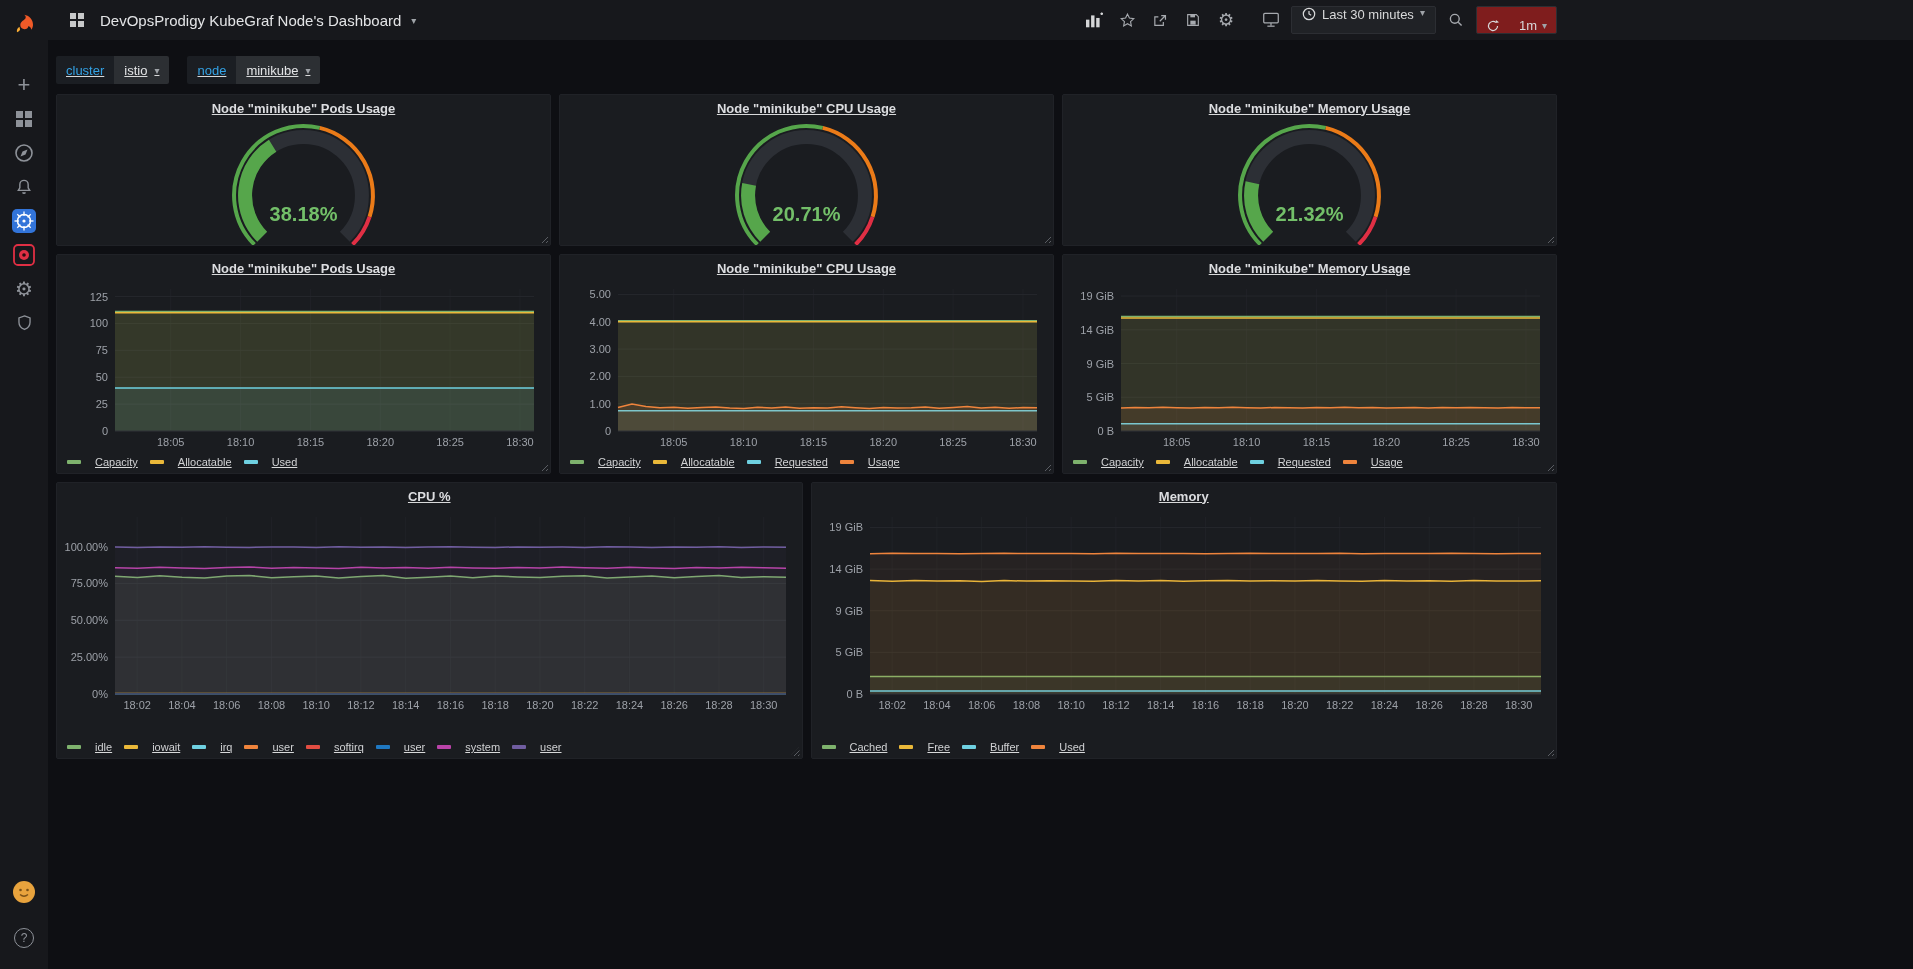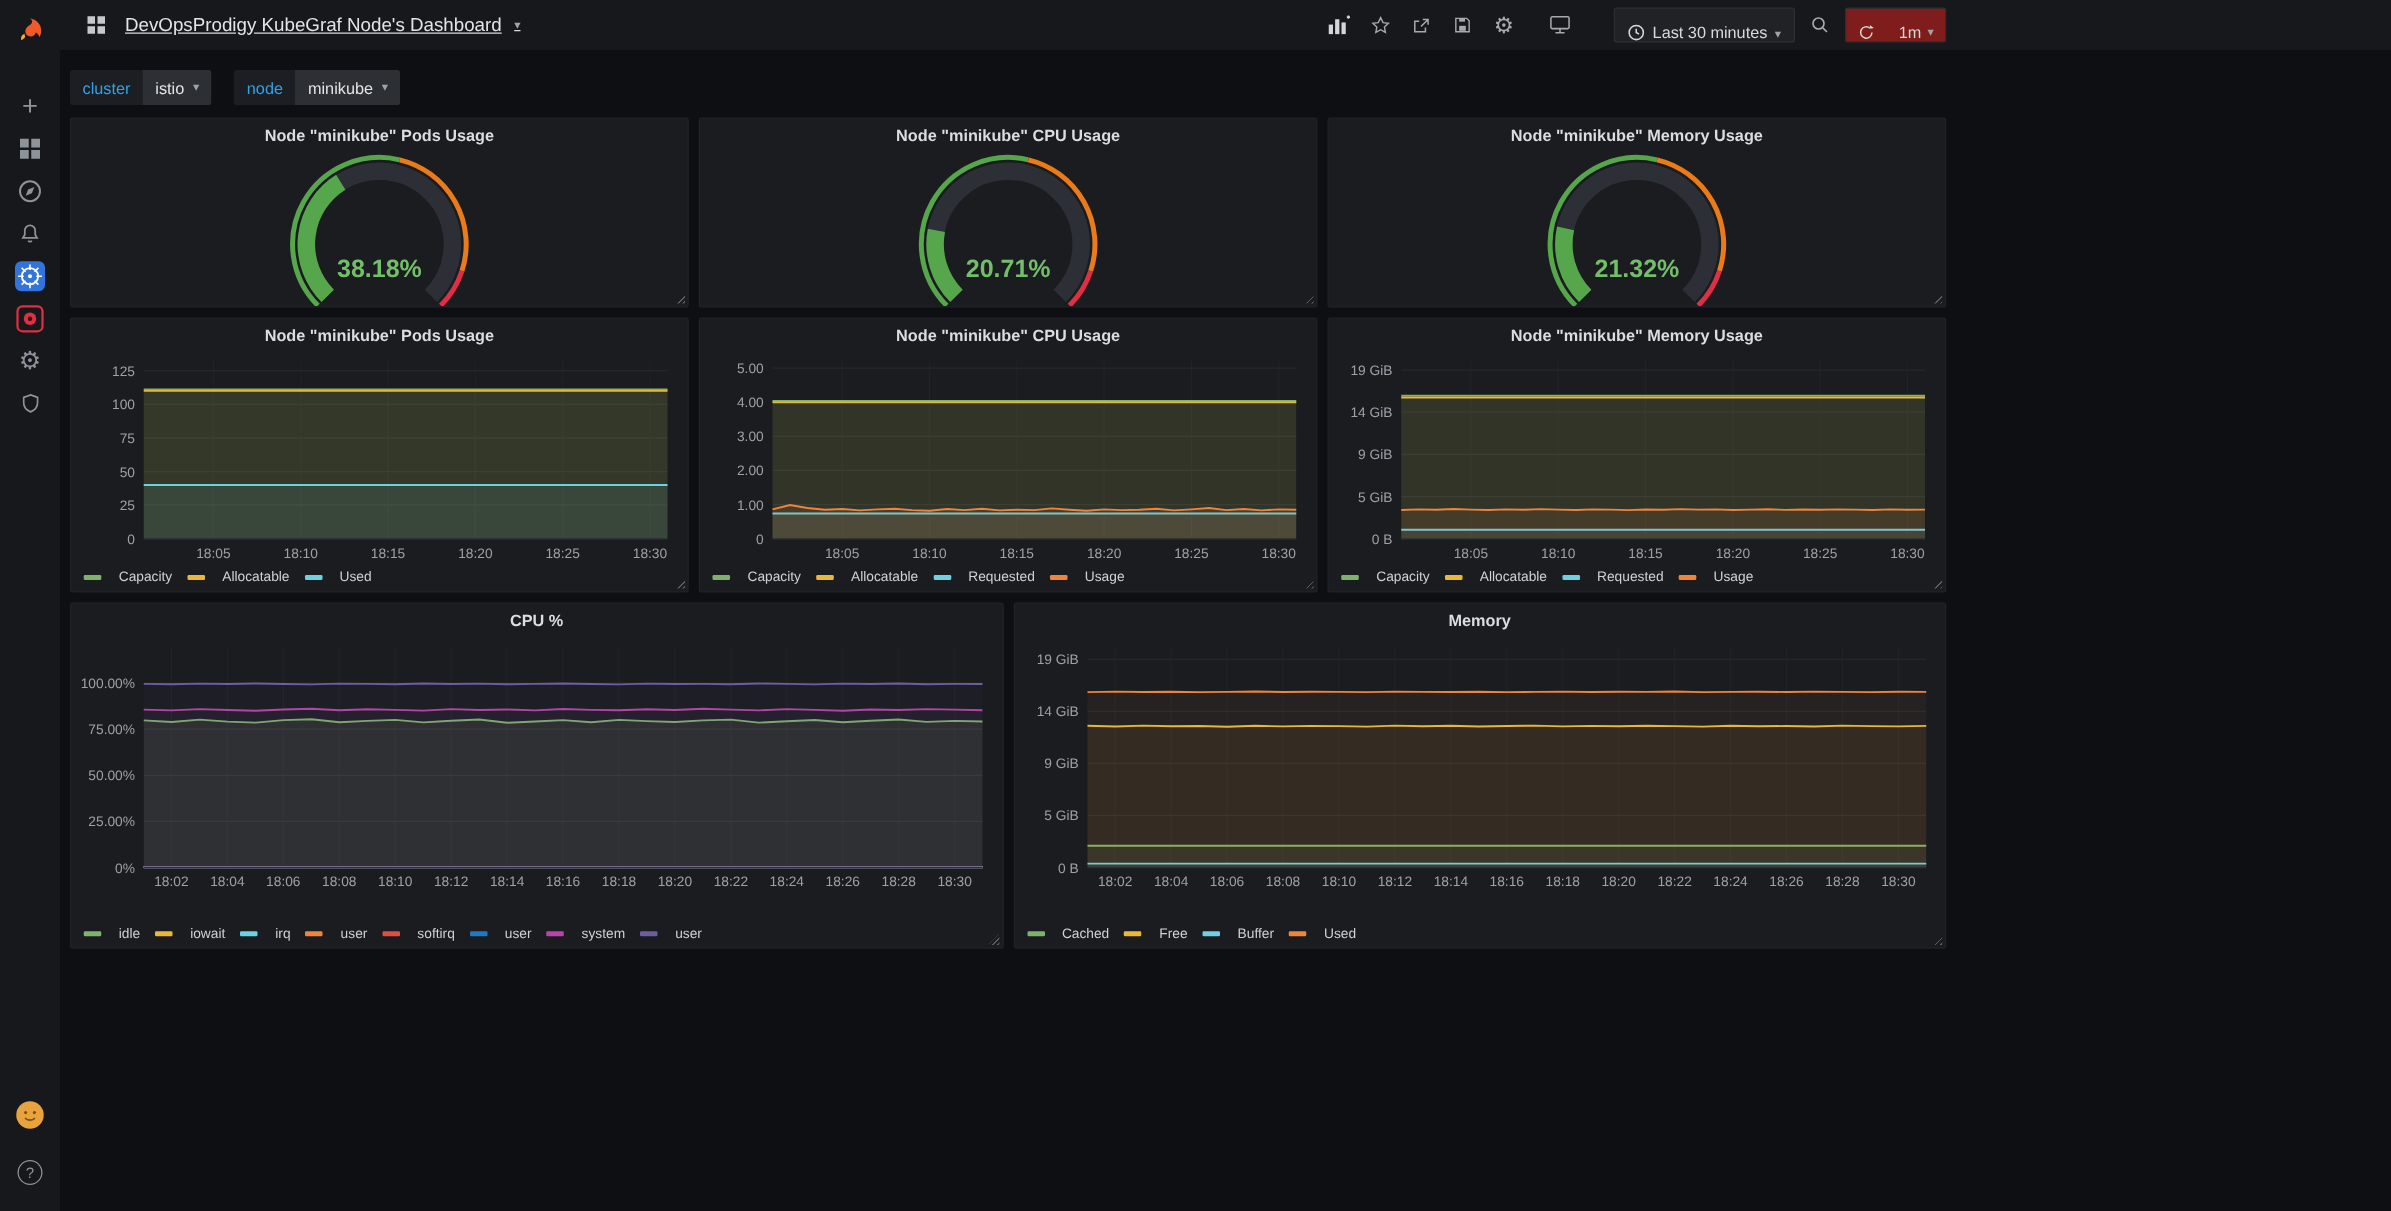--- a/index.html
+++ b/index.html
@@ -14,38 +14,38 @@
     color:#8e9299; cursor:pointer; }
   .side-icon svg { display:block; }
   .side-gap { height:26px; }
   .side-spacer { flex:1; }
   .glyph { font-size:18px; line-height:1; color:#8e9299; }
   .help-circle { width:20px; height:20px; border:1.5px solid #8e9299; border-radius:50%;
     display:flex; align-items:center; justify-content:center; font-size:12px; color:#8e9299; }
 
   
   .main { flex:1; display:flex; flex-direction:column; position:relative; }
-  .navbar { height:40px; background:#17181c; display:flex; align-items:center; position:relative; flex-shrink:0;text-decoration:underline; }
+  .navbar { height:40px; background:#17181c; display:flex; align-items:center; position:relative; flex-shrink:0; }
   .nav-left { display:flex; align-items:center; margin-left:16px; gap:10px; }
   .nav-title { font-size:15px; color:#e3e4e6; cursor:pointer; }
   .caret { font-size:10px; color:#9fa3a8; }
   .nav-right { position:absolute; right:356px; top:0; height:40px; display:flex; align-items:center; gap:7px; }
   .icon-btn { background:none; border:none; width:26px; height:26px; display:flex; align-items:center;
     justify-content:center; cursor:pointer; color:#a6a9ae; }
-  .chip-btn { display:flex; align-items:flex-end; gap:6px; background:#202226; border:1px solid #2c2e33;
-    border-radius:2px; height:28px; padding:0 10px; color:#d8d9da; font-size:13px; cursor:pointer;margin-left:23px; }
+  .chip-btn { display:flex; align-items:flex-start; gap:6px; background:#202226; border:1px solid #2c2e33;
+    border-radius:2px; height:28px; padding:0 10px; color:#d8d9da; font-size:13px; cursor:pointer; }
   .refresh-group { display:flex; align-items:flex-end; background:#7f1d1d; border:1px solid #2c2e33;
     border-radius:2px; height:28px; }
   .refresh-group .seg { display:flex; align-items:center; gap:5px; padding:0 9px; background:none;
     border:none; color:#d8d9da; font-size:13px; cursor:pointer; }
   .refresh-group .divider { width:1px; background:#2c2e33; }
   .monitor-gap { margin-left:12px; }
 
   
-  .dashboard { padding:16px 0 0 8px; width:1509px; }
+  .dashboard { padding:16px 0 0 8px; width:1509px;text-decoration:underline; }
   .submenu { display:flex; gap:18px; margin-bottom:10px; }
   .var-group { display:flex; align-items:center; }
   .var-label { background:#1b1e23; color:#33a2e5; font-size:13px; height:28px; display:flex;
     align-items:center; padding:0 10px; border-radius:2px 0 0 2px; }
   .var-value { background:#2c2f33; color:#e3e4e6; font-size:13px; height:28px; display:flex;
     align-items:center; gap:7px; padding:0 10px; border:none; border-radius:0 2px 2px 0; cursor:pointer; }
 
   .row { display:grid; gap:8px; margin-bottom:8px; width:1501px; }
   .row-3 { grid-template-columns:repeat(3,1fr); }
   .row-2 { grid-template-columns:repeat(2,1fr); }

